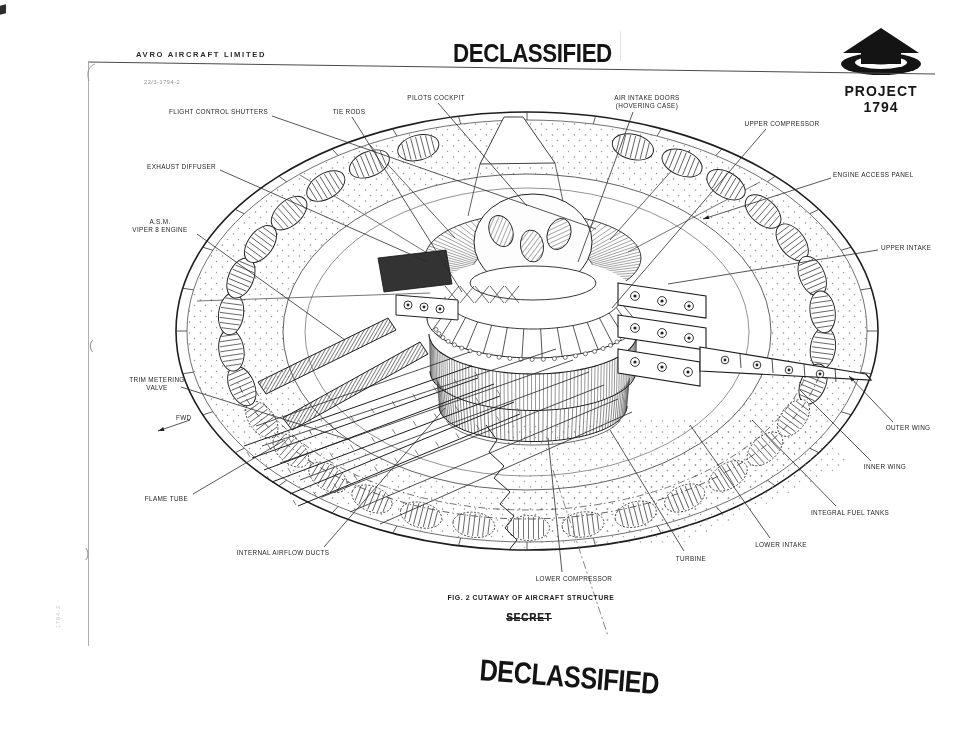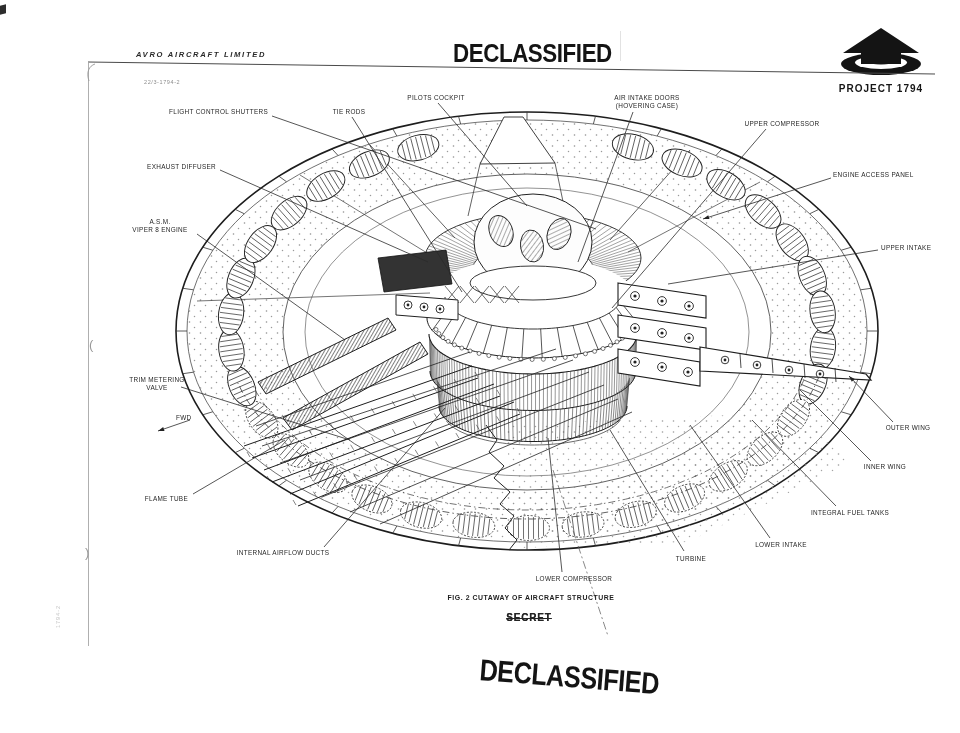--- a/index.html
+++ b/index.html
@@ -4,30 +4,30 @@
 <style>
   html,body{margin:0;padding:0;background:#ffffff;}
   body{width:960px;height:733px;overflow:hidden;position:relative;
        font-family:"Liberation Sans", sans-serif; -webkit-font-smoothing:antialiased;}
   .page{position:absolute;inset:0;background:#ffffff;}
   svg text{font-family:"Liberation Sans", sans-serif;}
   #art{position:absolute;left:0;top:0;}
   #labels{position:absolute;left:0;top:0;width:960px;height:733px;pointer-events:none;}
   .lab{position:absolute;font-size:6.4px;letter-spacing:.32px;line-height:1.3;
        color:#1f1f1f;white-space:nowrap;font-weight:500;}
-  .company{position:absolute;left:136px;top:50px;font-style:italic;font-weight:700;
+  .company{position:absolute;left:136px;top:50px;font-weight:700;
        font-size:7.6px;letter-spacing:1.7px;color:#2a2a2a;}
   .drawno{position:absolute;left:144px;top:79px;font-size:5.5px;letter-spacing:.6px;color:#8d8d8d;}
   .stamp{font-weight:700;color:#141414;}
   .stamp-top{position:absolute;left:453px;top:38px;font-size:26px;letter-spacing:-.5px;
        transform:scaleX(.86);transform-origin:left top;}
   .stamp-bottom{position:absolute;left:481px;top:653px;font-size:30px;letter-spacing:-.5px;
        transform:rotate(4.5deg) scaleX(.84);transform-origin:left top;}
   .badge{position:absolute;left:827px;top:26px;width:108px;text-align:center;}
-  .badge .plabel{font-weight:700;font-size:10px;letter-spacing:1px;color:#161616;margin-top:3px;}
+  .badge .plabel{font-weight:700;font-size:14px;letter-spacing:1px;color:#161616;margin-top:3px;}
   .caption{position:absolute;left:531px;top:594px;transform:translateX(-50%);
        font-size:6.9px;font-weight:700;letter-spacing:.55px;color:#1c1c1c;white-space:nowrap;}
   .secret{position:absolute;left:529px;top:612px;transform:translateX(-50%);
        font-size:10px;font-weight:700;letter-spacing:.8px;color:#242424;
        text-decoration:line-through;text-shadow:0 0 .6px #333;}
   .margin-num{position:absolute;left:55px;top:628px;font-size:5.5px;color:#c3c3c3;
        transform:rotate(-90deg);transform-origin:left top;letter-spacing:1px;}
   .scanmark{position:absolute;left:0;top:5px;width:6px;height:9px;background:#2d2d2d;
        transform:skewY(-12deg);}
   .crease{position:absolute;left:620px;top:31px;width:1px;height:30px;background:#e2e2e2;}

